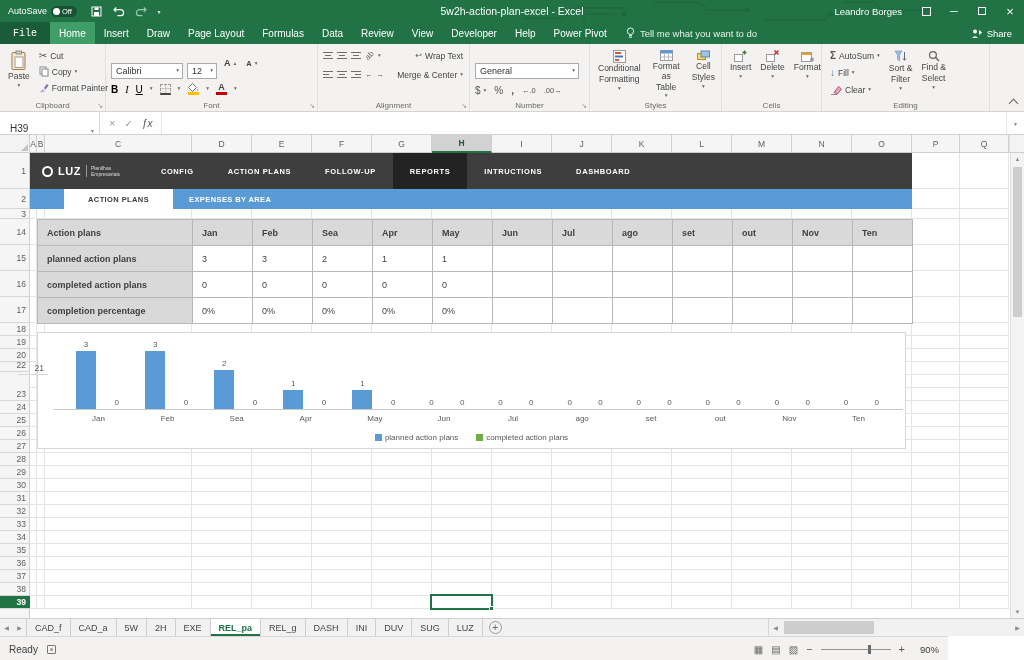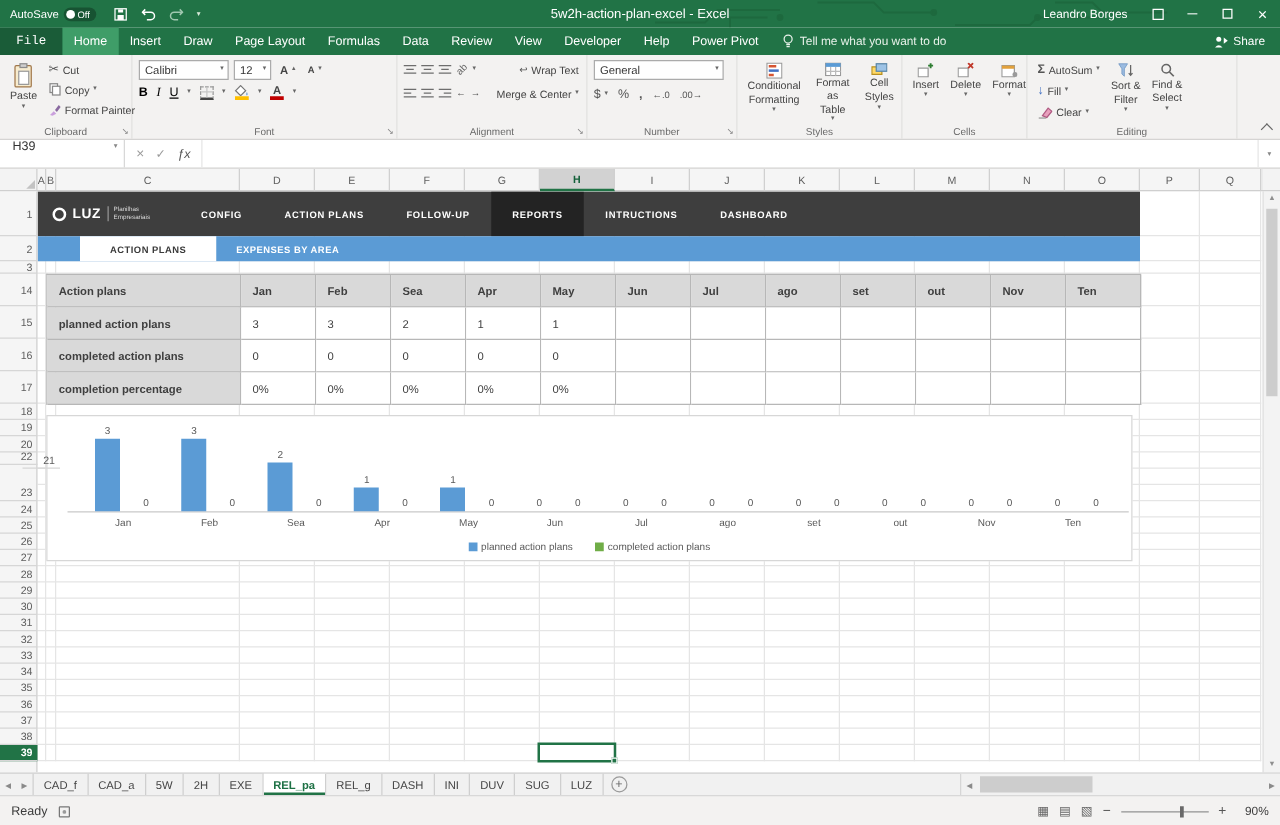--- a/index.html
+++ b/index.html
@@ -33,21 +33,21 @@
 
 
 #ribbon{position:absolute;top:44px;left:0;width:1024px;height:68px;background:#f3f2f1;border-bottom:1px solid #d5d4d3;display:flex;z-index:18;}
 .rgroup{position:relative;border-right:1px solid #e2e1e0;padding:4px 3px 13px 5px;display:flex;align-items:flex-start;gap:3px;}
 .rg-label{position:absolute;bottom:1px;left:0;right:0;text-align:center;font-size:8px;color:#6a6a6a;}
 .launcher{position:absolute;right:2px;bottom:2px;font-size:7px;color:#8a8a8a;line-height:1;}
 .scol{display:flex;flex-direction:column;gap:1px;}
 .sbtn{display:flex;align-items:center;gap:3px;font-size:8.5px;color:#444;padding:0 3px;height:15px;white-space:nowrap;}
 .bbtn{display:flex;flex-direction:column;align-items:center;gap:1px;font-size:8.5px;color:#444;padding:2px 3px;text-align:center;line-height:1.15;}
 .caret{font-size:5.5px;color:#666;line-height:1;}
-.combo{background:#fff;border:1px solid #ababab;height:16px;display:flex;align-items:center;justify-content:space-between;font-size:9px;color:#333;padding:0 3px 0 4px;white-space:nowrap;}
+.combo{background:#fff;border:1px solid #ababab;height:16px;display:flex;align-items:center;justify-content:space-between;font-size:9px;color:#333;padding:0 3px 0 4px;white-space:nowrap;margin-top:15px;}
 .rows2{display:flex;flex-direction:column;gap:4px;}
 .rrow{display:flex;align-items:center;gap:4px;}
 .gi{font-size:10px;line-height:1;color:#555;}
 .ali{display:inline-flex;flex-direction:column;gap:2px;width:10px;}
 .ali i{display:block;height:1px;background:#6e6e6e;width:100%;}
 .ali.c i:nth-child(2n){width:60%;margin:0 auto;}
 .ali.l i:nth-child(2n){width:60%;}
 .ali.r i:nth-child(2n){width:60%;margin-left:auto;}
 .bold-b{font-weight:bold;font-size:10px;}
 .ital-i{font-style:italic;font-family:"Liberation Serif",serif;font-size:10px;}
@@ -57,21 +57,21 @@
 .ic-borders::after{content:"";position:absolute;top:45%;left:0;right:0;height:1px;background:#c6c6c6;}
 .fc{display:inline-flex;flex-direction:column;align-items:center;line-height:1;}
 .fc b{font-size:9px;color:#444;}
 .cbar{width:11px;height:3px;display:inline-block;}
 .orient{display:inline-block;transform:rotate(-45deg);font-size:8px;color:#666;}
 .mini{font-size:7.5px;color:#555;}
 #ribbon-collapse{position:absolute;right:7px;bottom:4px;width:7px;height:7px;border-left:1px solid #666;border-top:1px solid #666;transform:rotate(45deg);}
 
 
 #formulabar{position:absolute;top:112px;left:0;width:1024px;height:23px;background:#fff;border-bottom:1px solid #d2d1d0;display:flex;align-items:stretch;z-index:17;}
-.namebox{width:100px;border-right:1px solid #d8d8d8;display:flex;align-items:flex-start;justify-content:space-between;padding:0 5px 0 10px;font-size:10px;color:#333;}
+.namebox{width:100px;border-right:1px solid #d8d8d8;display:flex;align-items:flex-end;justify-content:space-between;padding:0 5px 0 10px;font-size:10px;color:#333;}
 .nb-caret{font-size:6px;color:#888;}
 .fb-btns{display:flex;align-items:center;gap:9px;padding:0 9px;border-right:1px solid #e6e6e6;color:#9a9a9a;}
 .fb-x{font-size:11px;}
 .fb-check{font-size:10px;}
 .fb-fx{font-size:10px;color:#555;font-style:italic;}
 .fb-input{flex:1;}
 .fb-expand{width:18px;display:flex;align-items:center;justify-content:center;font-size:6px;color:#888;border-left:1px solid #e6e6e6;}
 
 
 #colheaders{position:absolute;top:135px;left:0;width:1024px;height:18px;display:flex;background:#f5f5f5;border-bottom:1px solid #cfcfcf;z-index:16;}
@@ -136,21 +136,21 @@
 .stab{padding:0 8px;display:flex;align-items:center;font-size:9px;color:#454545;border-right:1px solid #cfcfcf;white-space:nowrap;}
 .stab:first-child{border-left:1px solid #cfcfcf;}
 .stab.active{background:#fff;color:#1e7145;font-weight:bold;box-shadow:inset 0 -2px 0 #217346;}
 .newsheet{width:13px;height:13px;border:1px solid #9a9a9a;border-radius:50%;font-size:10px;line-height:11px;text-align:center;color:#666;margin:0 6px;align-self:center;}
 .hscroll{position:absolute;right:0;top:0;bottom:0;width:256px;border-left:1px solid #d6d6d6;display:flex;align-items:center;background:#f1f1f1;}
 .hs-arrow{width:13px;font-size:6px;color:#8a8a8a;text-align:center;}
 .hs-track{flex:1;height:100%;position:relative;}
 .hs-thumb{position:absolute;left:2px;top:2px;bottom:2px;width:90px;background:#cdcdcd;}
 
 
-#statusbar{position:absolute;top:636px;left:0;width:1024px;height:24px;background:#f3f2f1;border-top:1px solid #d8d8d8;display:flex;align-items:center;padding:12px 9px;font-size:10px;color:#3b3b3b;z-index:15;}
+#statusbar{position:absolute;top:636px;left:0;width:948px;height:24px;background:#f3f2f1;border-top:1px solid #d8d8d8;display:flex;align-items:center;padding:12px 9px;font-size:10px;color:#3b3b3b;z-index:15;}
 .macro-ic{width:9px;height:9px;border:1px solid #777;border-radius:1px;margin-left:9px;position:relative;}
 .macro-ic::after{content:"";position:absolute;left:2px;top:2px;width:3px;height:3px;background:#9a9a9a;border-radius:50%;}
 .sb-right{margin-left:auto;display:flex;align-items:center;gap:8px;}
 .view-ic{font-size:10px;color:#696969;}
 .zoom-sign{font-size:11px;color:#555;}
 .zoom-track{width:70px;height:1px;background:#929292;position:relative;}
 .zoom-thumb{position:absolute;left:68%;top:-4px;width:3px;height:9px;background:#696969;}
 .zoom-pct{width:26px;text-align:right;font-size:9.5px;}
 </style>
 </head>

